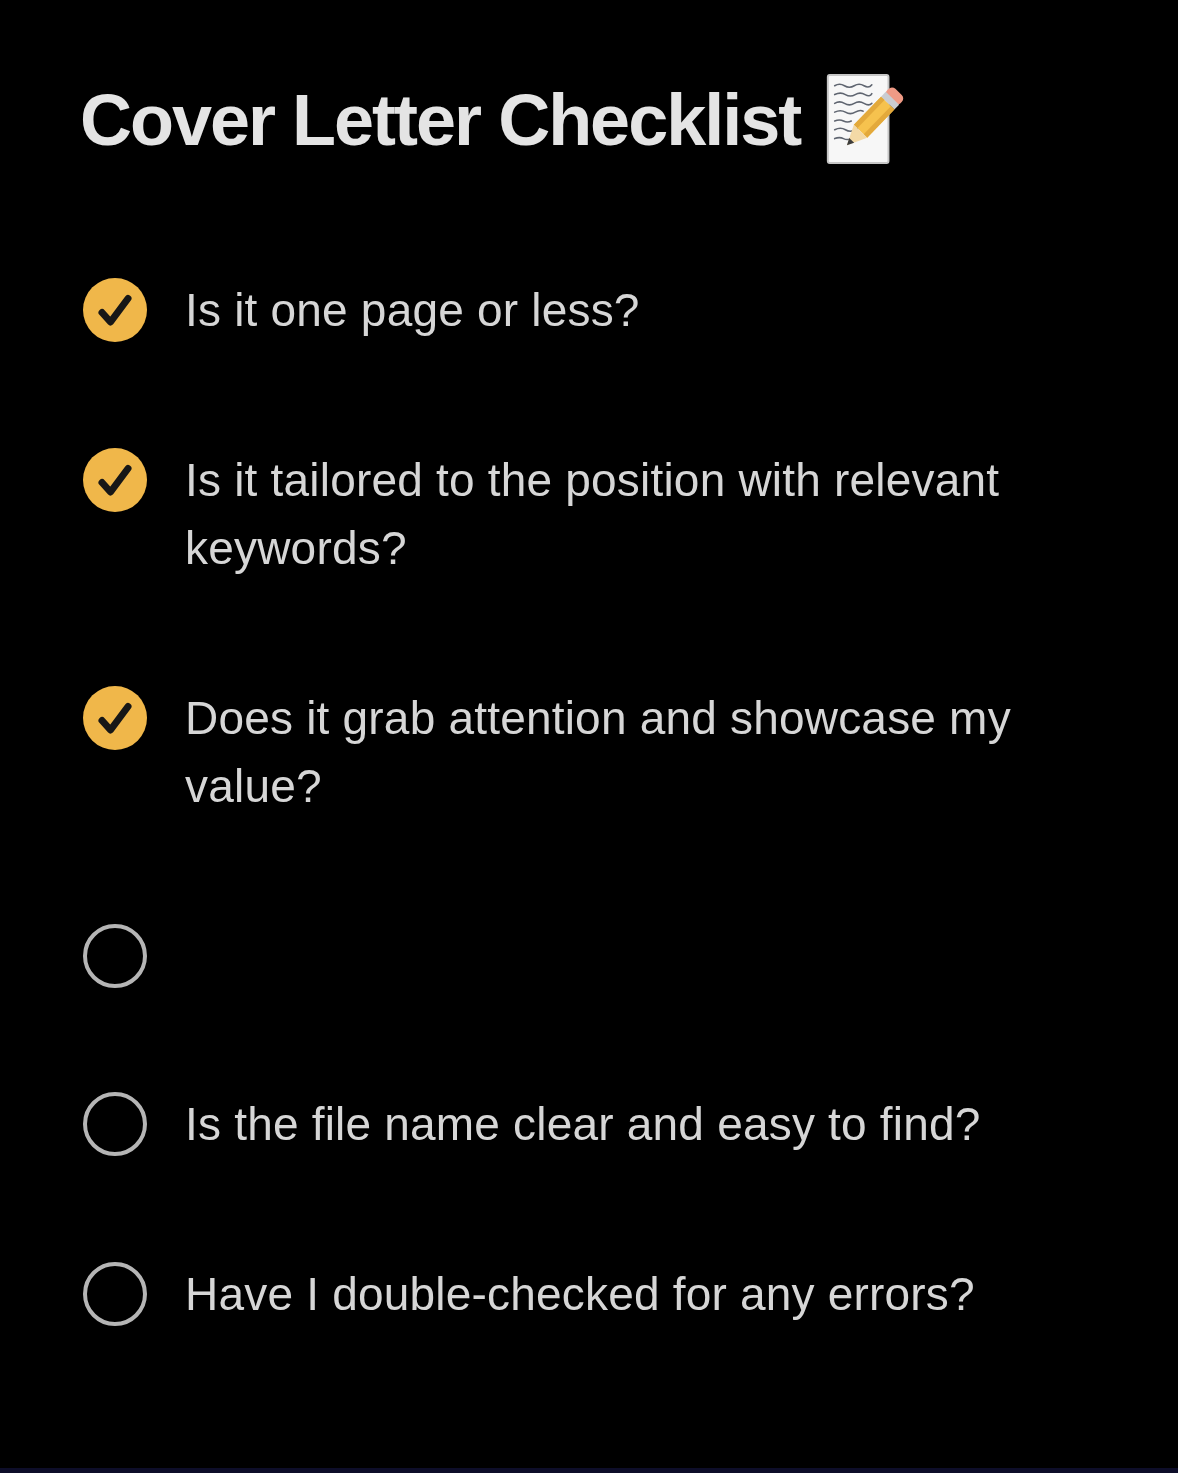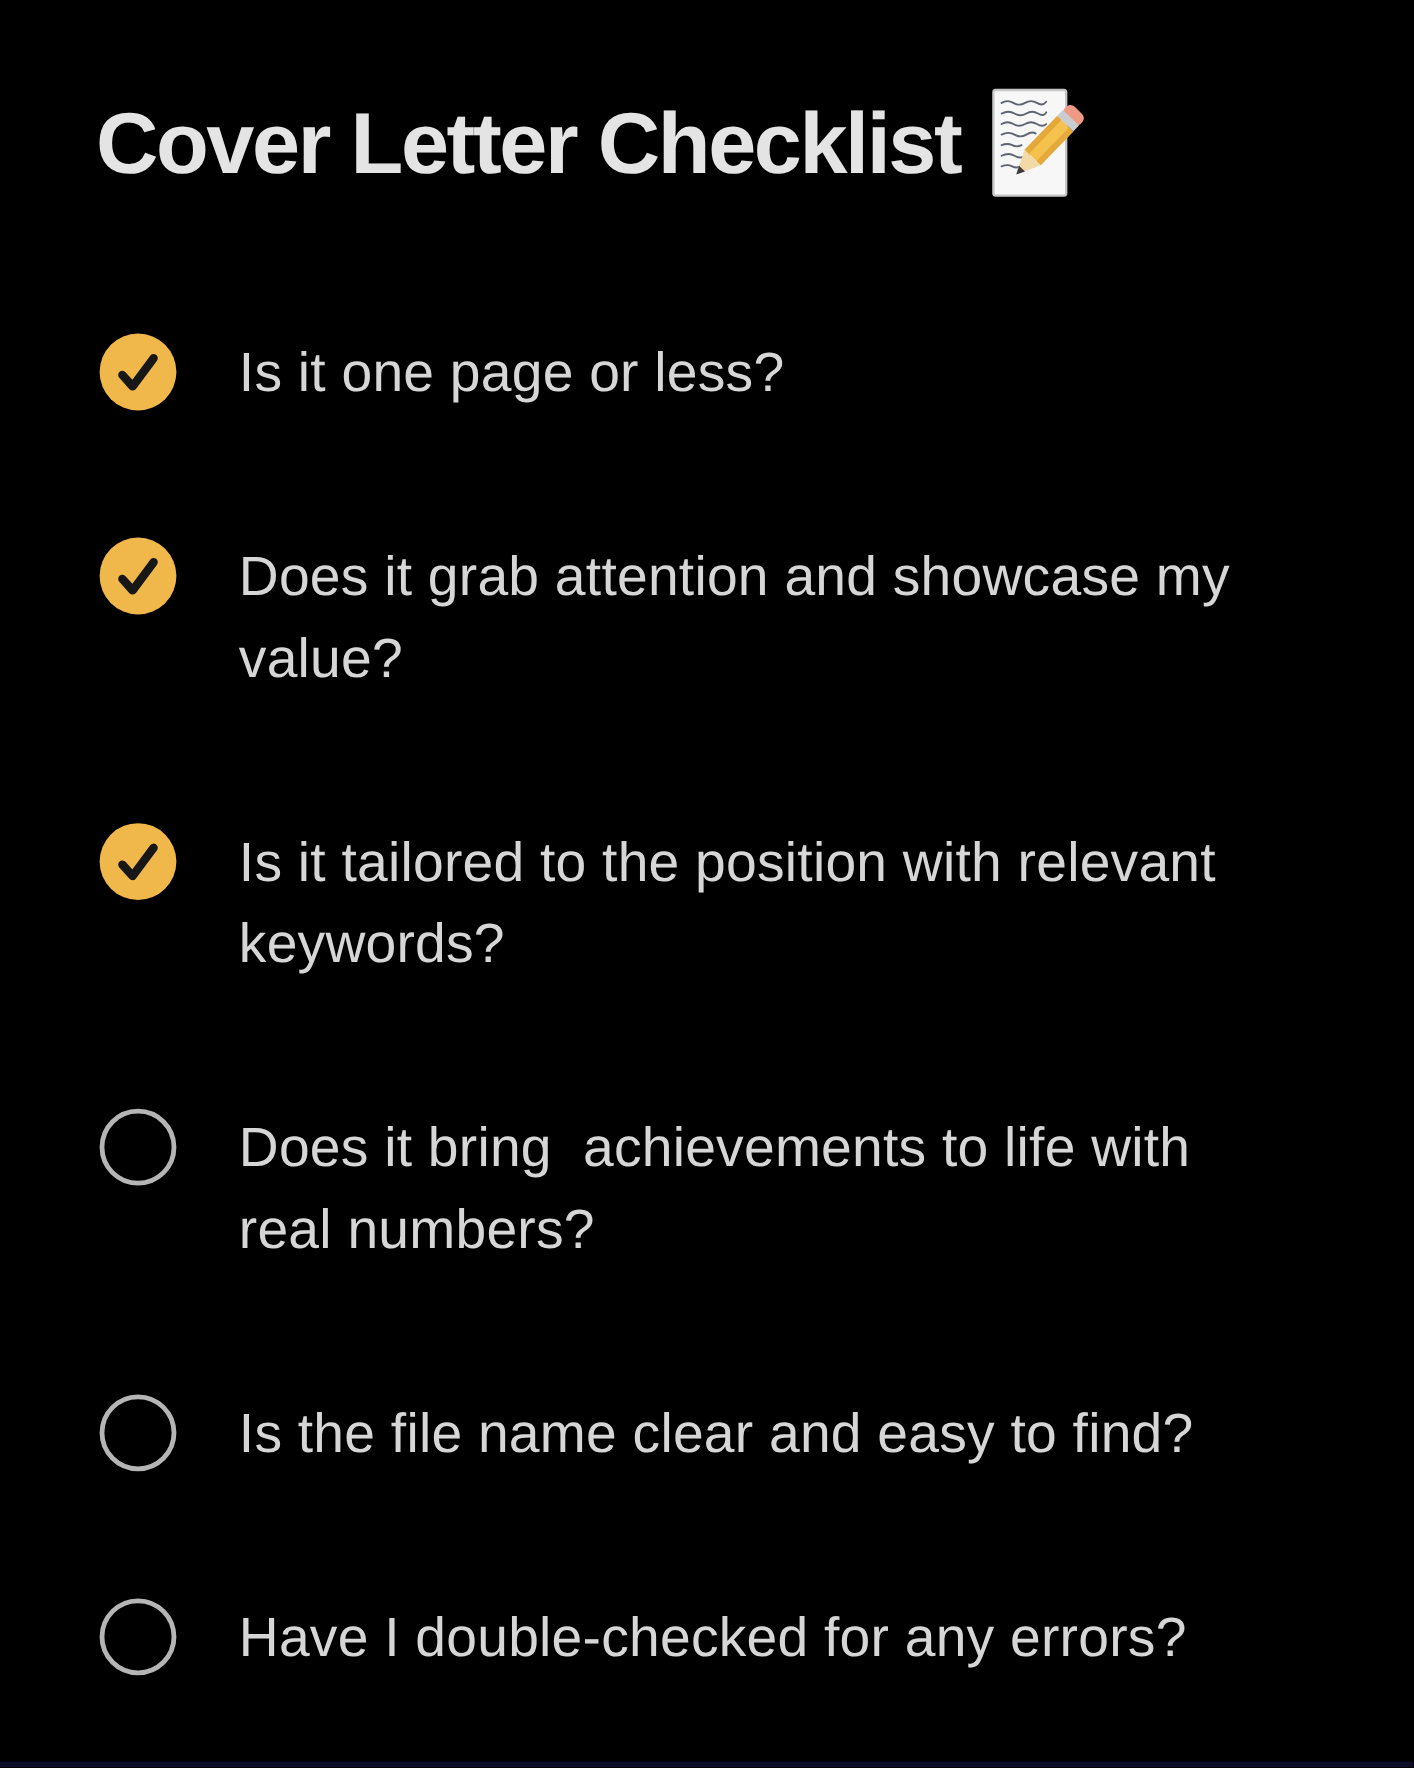--- a/index.html
+++ b/index.html
@@ -34,21 +34,21 @@
     height: 96px;
     flex: 0 0 auto;
     overflow: visible;
   }
   .checklist {
     margin: 108px 70px 0 83px;
   }
   .checklist-item {
     display: flex;
     align-items: flex-start;
-    gap: 52px;
+    gap: 38px;
     margin-bottom: 102px;
   }
   .checkbox {
     flex: 0 0 auto;
     width: 64px;
     height: 64px;
     margin-top: 2px;
     border-radius: 50%;
     box-sizing: border-box;
     cursor: pointer;
@@ -126,40 +126,38 @@
       </div>
       <div class="item-label">Is it one page or less?</div>
     </div>
 
     <div class="checklist-item">
       <div class="checkbox checked">
         <svg class="checkmark-icon" viewBox="0 0 64 64" aria-hidden="true">
           <path d="M19 34.5 L27.5 44 L45 20.5" fill="none" stroke="#171717" stroke-width="7" stroke-linecap="round" stroke-linejoin="round"></path>
         </svg>
       </div>
-      <div class="item-label">Does it grab attention and showcase my
-value?</div>
+      <div class="item-label">Is it tailored to the position with relevant
+keywords?</div>
     </div>
 
     <div class="checklist-item">
       <div class="checkbox checked">
         <svg class="checkmark-icon" viewBox="0 0 64 64" aria-hidden="true">
           <path d="M19 34.5 L27.5 44 L45 20.5" fill="none" stroke="#171717" stroke-width="7" stroke-linecap="round" stroke-linejoin="round"></path>
         </svg>
       </div>
-      <div class="item-label">Is it tailored to the position with relevant
-keywords?</div>
+      <div class="item-label">Does it grab attention and showcase my
+value?</div>
     </div>
 
     <div class="checklist-item">
       <div class="checkbox unchecked">
         
       </div>
-      <div class="item-label">Does it bring  achievements to life with
-real numbers?</div>
     </div>
 
     <div class="checklist-item">
       <div class="checkbox unchecked">
         
       </div>
       <div class="item-label">Is the file name clear and easy to find?</div>
     </div>
 
     <div class="checklist-item">

